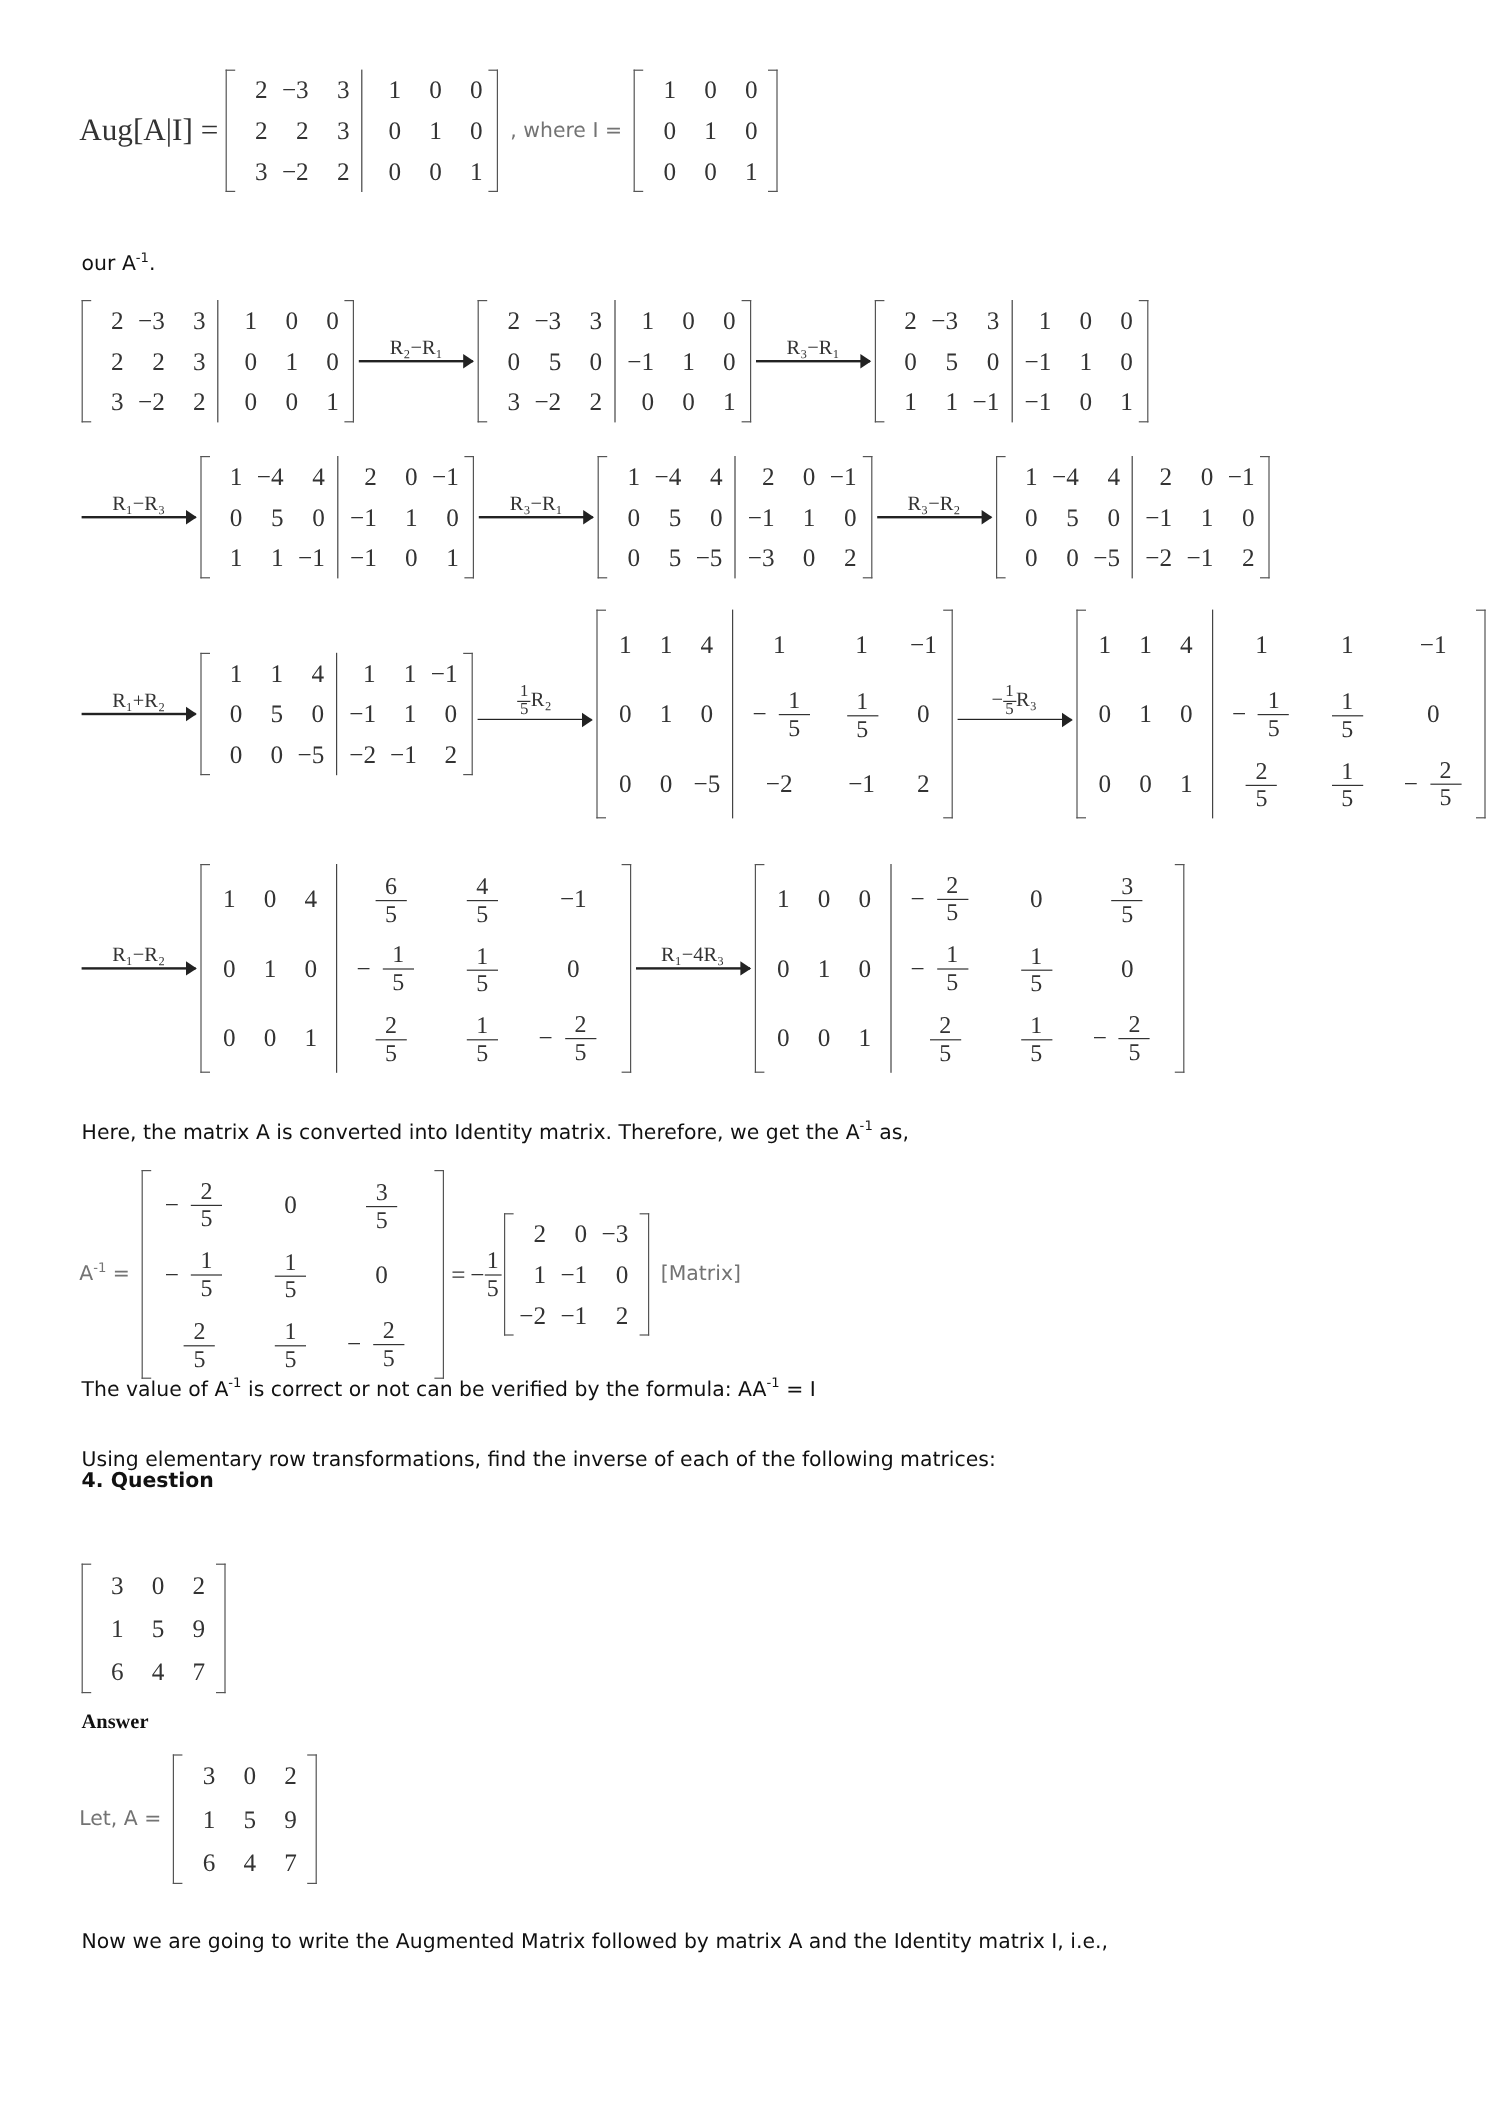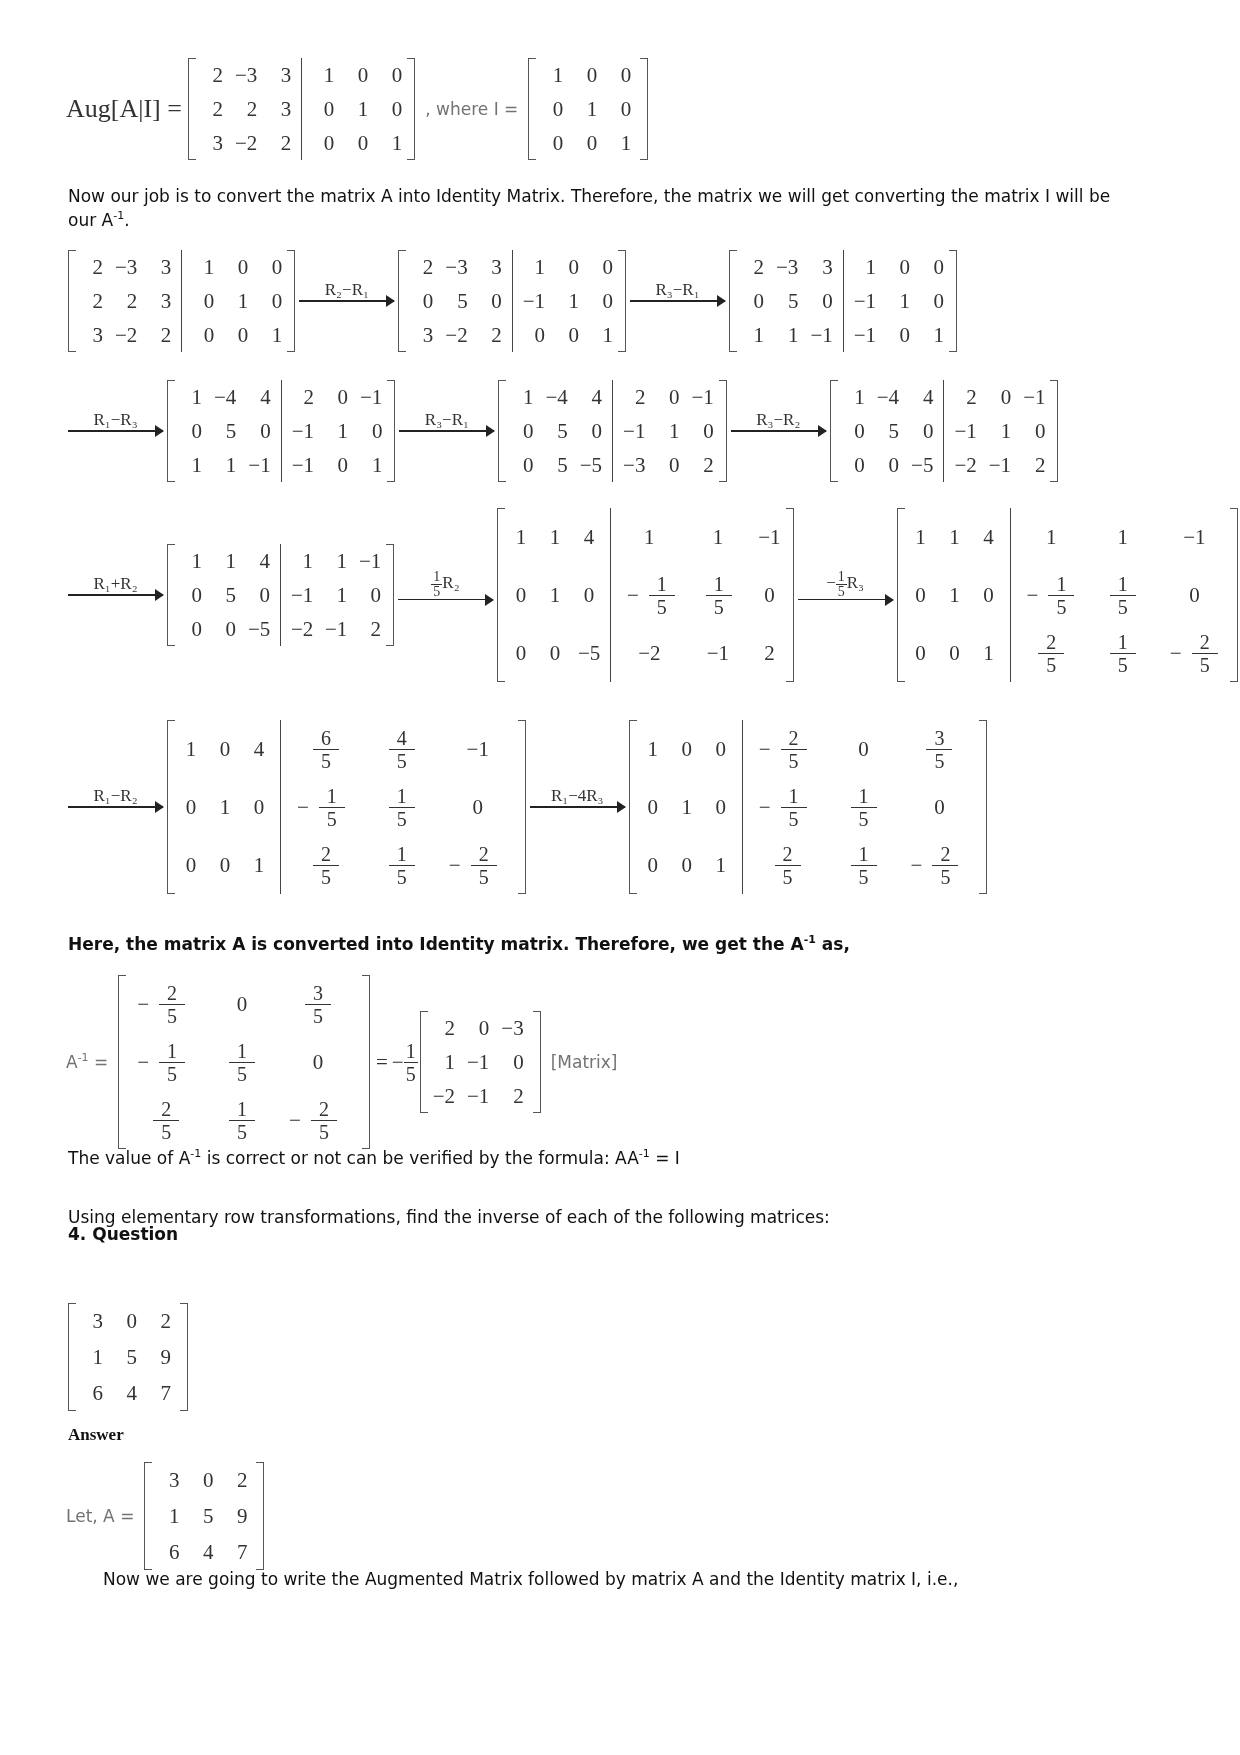--- a/index.html
+++ b/index.html
@@ -68,21 +68,21 @@
         <span>1</span>
         <span>0</span>
         <span>0</span>
         <span>0</span>
         <span>1</span>
       </span>
   </span>
 </div>
 
 <div class="txt" style="top:184px; width:1120px;">
-  <span>Now our job is to convert the matrix A into Identity Matrix. Therefore, the matrix we will get converting the matrix I will be</span><br>
+  <br>
   <span>our A</span><sup>-1</sup><span>.</span>
 </div>
 
 <div class="math row" style="left:66px; top:250px;" id="steprow1">
     <span class="mat">
       <span class="blk left" style="grid-template-columns: repeat(3, auto);">
         <span>2</span>
         <span>−3</span>
         <span>3</span>
         <span>2</span>
@@ -490,21 +490,21 @@
             </span>
           </span></span>
         <span><span class="neg">−<span class="fr">
               <span class="n">2</span>
               <span class="d">5</span>
             </span></span></span>
       </span>
     </span>
   </div>
 
-<div class="txt" style="top:932px;font-weight:bold;">
+<div class="txt" style="top:932px;">
   <span>Here, the matrix A is converted into Identity matrix. Therefore, we get the A</span><sup>-1</sup><span> as,</span>
 </div>
 
 <div class="math row" style="left:66px; top:975px;">
   <span class="sfx" style="margin-left:0"><span>A</span><sup>-1</sup><span> =</span></span>
   <span class="mat">
     <span class="blk left frac" id="res-frac" style="grid-template-columns:repeat(3,auto)">
         <span><span class="neg">−<span class="fr">
               <span class="n">2</span>
               <span class="d">5</span>
@@ -601,13 +601,13 @@
         <span>1</span>
         <span>5</span>
         <span>9</span>
         <span>6</span>
         <span>4</span>
         <span>7</span>
       </span>
     </span>
 </div>
 
-<div class="txt" style="top:1567px;margin-left:35px;">Now we are going to write the Augmented Matrix followed by matrix A and the Identity matrix I, i.e.,</div>
+<div class="txt" style="top:1606px;">Now we are going to write the Augmented Matrix followed by matrix A and the Identity matrix I, i.e.,</div>
 
 </body></html>

